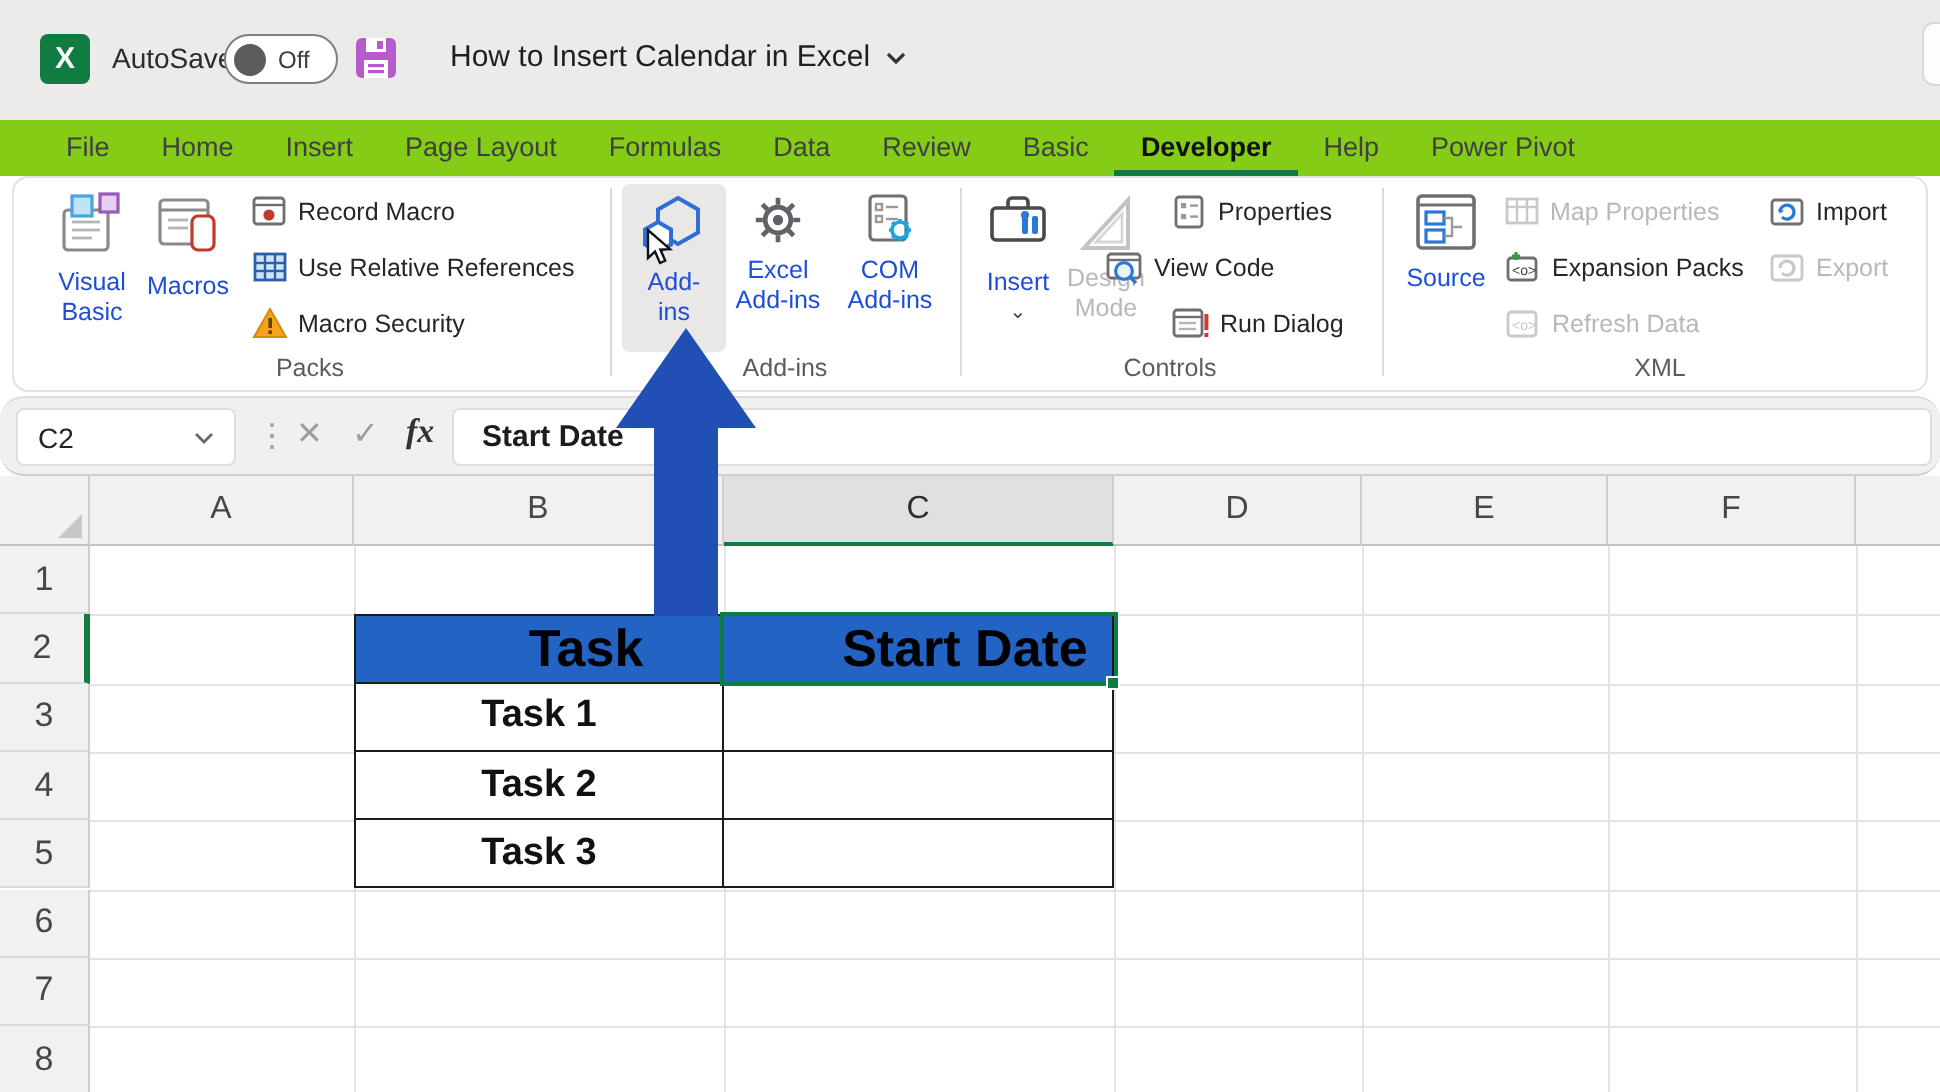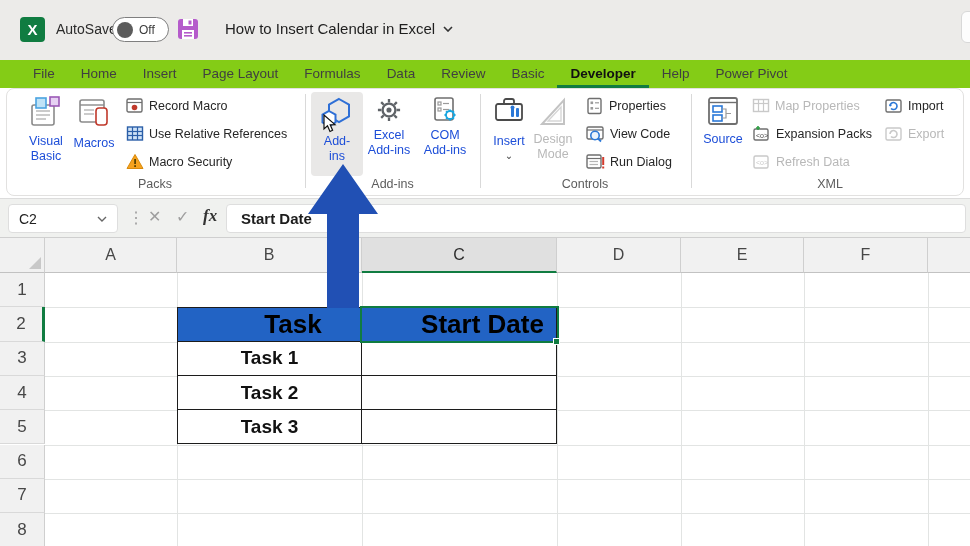--- a/index.html
+++ b/index.html
@@ -25,21 +25,21 @@
   #ribbon-card{left:6px;top:88px;width:958px;height:108px;background:#fff;border:1px solid #e2e1e0;border-radius:8px;}
   .vdiv{top:94px;width:1px;height:94px;background:#d9d9d9;}
   .group-label{top:177px;font-size:12.5px;color:#5c5c5c;text-align:center;}
   .bigbtn-label{font-size:12.5px;color:#1d4ed8;text-align:center;line-height:1.2;}
   .smallbtn{display:flex;align-items:center;gap:5px;height:24px;}
   .smallbtn .lbl{font-size:12.5px;color:#262626;white-space:nowrap;}
   .disabled .lbl, .lbl.disabled{color:#b8b8b8;}
   .hoverbg{background:#e9e8e7;border-radius:4px;}
   .chev{font-size:10px;color:#444;}
   
-  #formulabar{left:0;top:198px;width:970px;height:40px;background:#f0f1ef;border-top:1px solid #dcdcdc;border-bottom:1px solid #cfcfcf;}
+  #formulabar{left:0;top:198px;width:970px;height:40px;background:#f0f1ef;border-top:1px solid #dcdcdc;border-bottom:1px solid #cfcfcf;border-radius:12px;}
   .namebox{left:8px;top:5px;width:110px;height:29px;background:#fff;border:1px solid #dedede;border-radius:4px;
     display:flex;align-items:center;justify-content:space-between;padding:0 10px;font-size:14px;color:#222;}
   .fbar-glyph{top:8px;font-size:16px;color:#9e9e9e;}
   .fx{font-family:"Liberation Serif",serif;font-style:italic;font-weight:700;color:#333;font-size:17px;}
   .formula-input{left:226px;top:5px;width:740px;height:29px;background:#fff;border:1px solid #dedede;border-radius:4px;
     display:flex;align-items:center;padding:0 14px;font-size:15px;font-weight:700;color:#1c1c1c;}
   
   .colhead{top:238px;height:35px;background:#f1f1f1;border-right:1px solid #cfcfcf;border-bottom:1px solid #c2c2c2;
     display:flex;align-items:center;justify-content:center;font-size:16px;color:#474747;}
   .colhead.sel{background:#e0e0e0;border-bottom:2.5px solid #107C41;color:#2d2d2d;}
@@ -212,21 +212,21 @@
   <div class="abs smallbtn" style="left:586px;top:94px;">
     <svg width="18" height="18" viewBox="0 0 18 18">
       <rect x="2" y="1.5" width="13" height="15" rx="1.5" fill="#fff" stroke="#6f6f6f" stroke-width="1.4"></rect>
       <rect x="4.5" y="4.5" width="2.6" height="2.6" fill="#9a9a9a"></rect>
       <rect x="4.5" y="10" width="2.6" height="2.6" fill="#9a9a9a"></rect>
       <line x1="9" y1="5.8" x2="13" y2="5.8" stroke="#9a9a9a" stroke-width="1.2"></line>
       <line x1="9" y1="11.3" x2="13" y2="11.3" stroke="#9a9a9a" stroke-width="1.2"></line>
     </svg>
     <span class="lbl">Properties</span>
   </div>
-  <div class="abs smallbtn" style="left:586px;top:122px;">
+  <div class="abs smallbtn" style="left:553px;top:122px;">
     <svg width="19" height="18" viewBox="0 0 19 18">
       <rect x="1" y="2" width="16" height="12" rx="1.5" fill="#fff" stroke="#6f6f6f" stroke-width="1.4"></rect>
       <line x1="1" y1="5" x2="17" y2="5" stroke="#6f6f6f" stroke-width="1.2"></line>
       <circle cx="9" cy="10.5" r="4.2" fill="#eaf3fc" stroke="#2b78d7" stroke-width="1.6"></circle>
       <line x1="12" y1="13.5" x2="15" y2="16.5" stroke="#2b78d7" stroke-width="1.8"></line>
     </svg>
     <span class="lbl">View Code</span>
   </div>
   <div class="abs smallbtn" style="left:586px;top:150px;">
     <svg width="19" height="18" viewBox="0 0 19 18">

